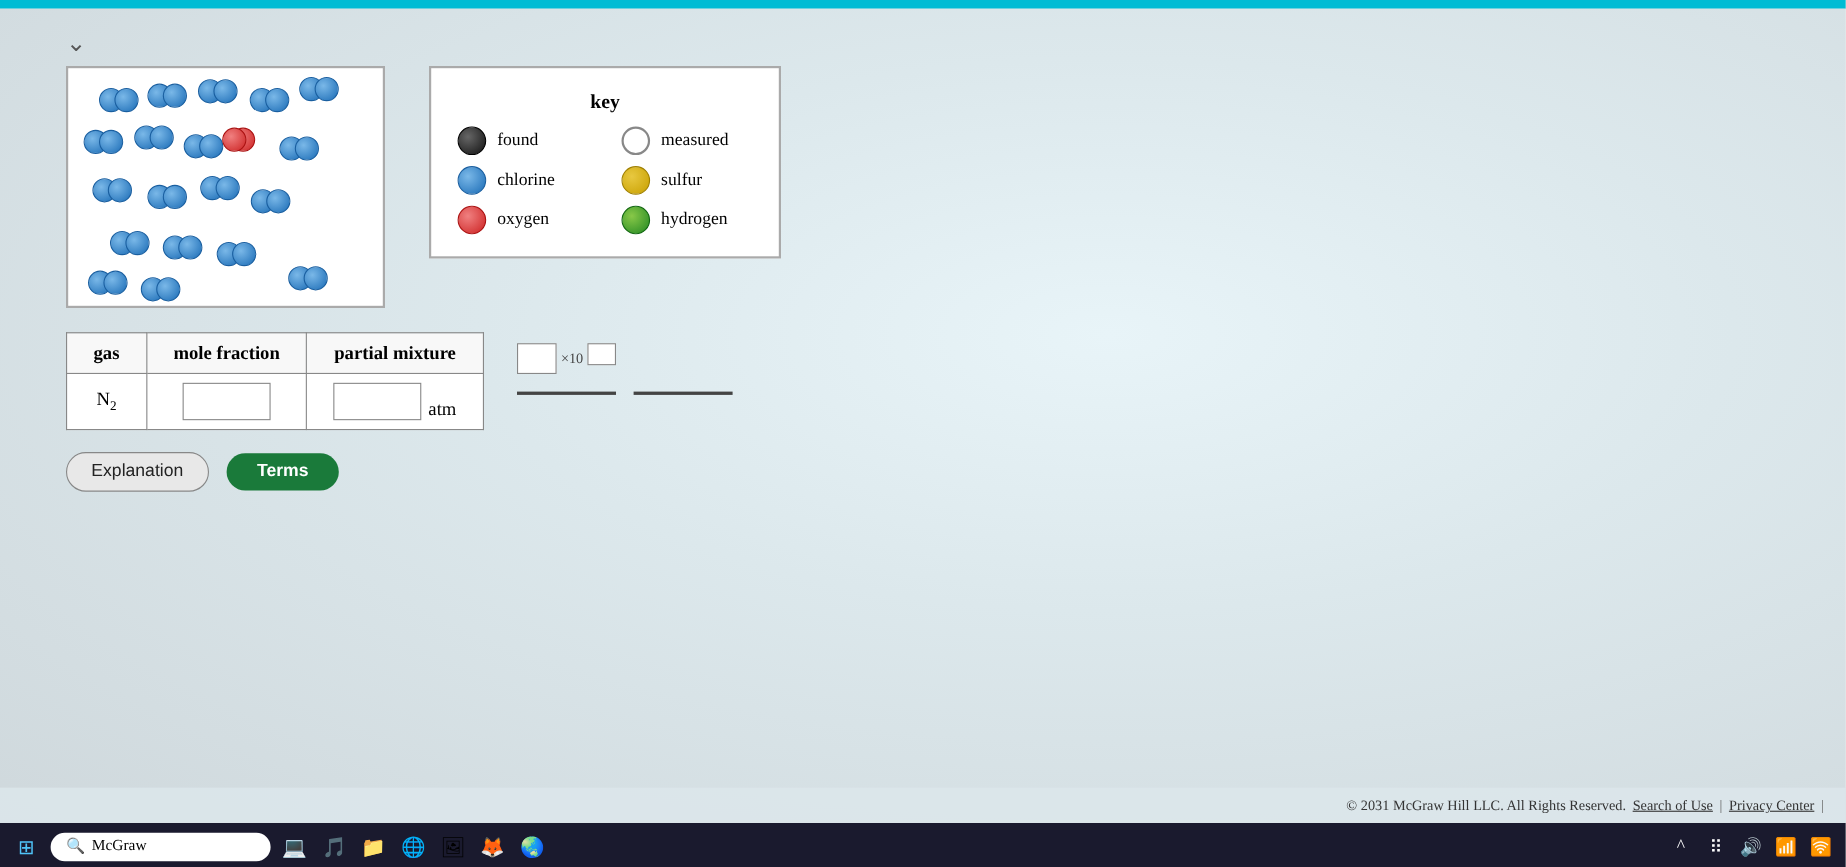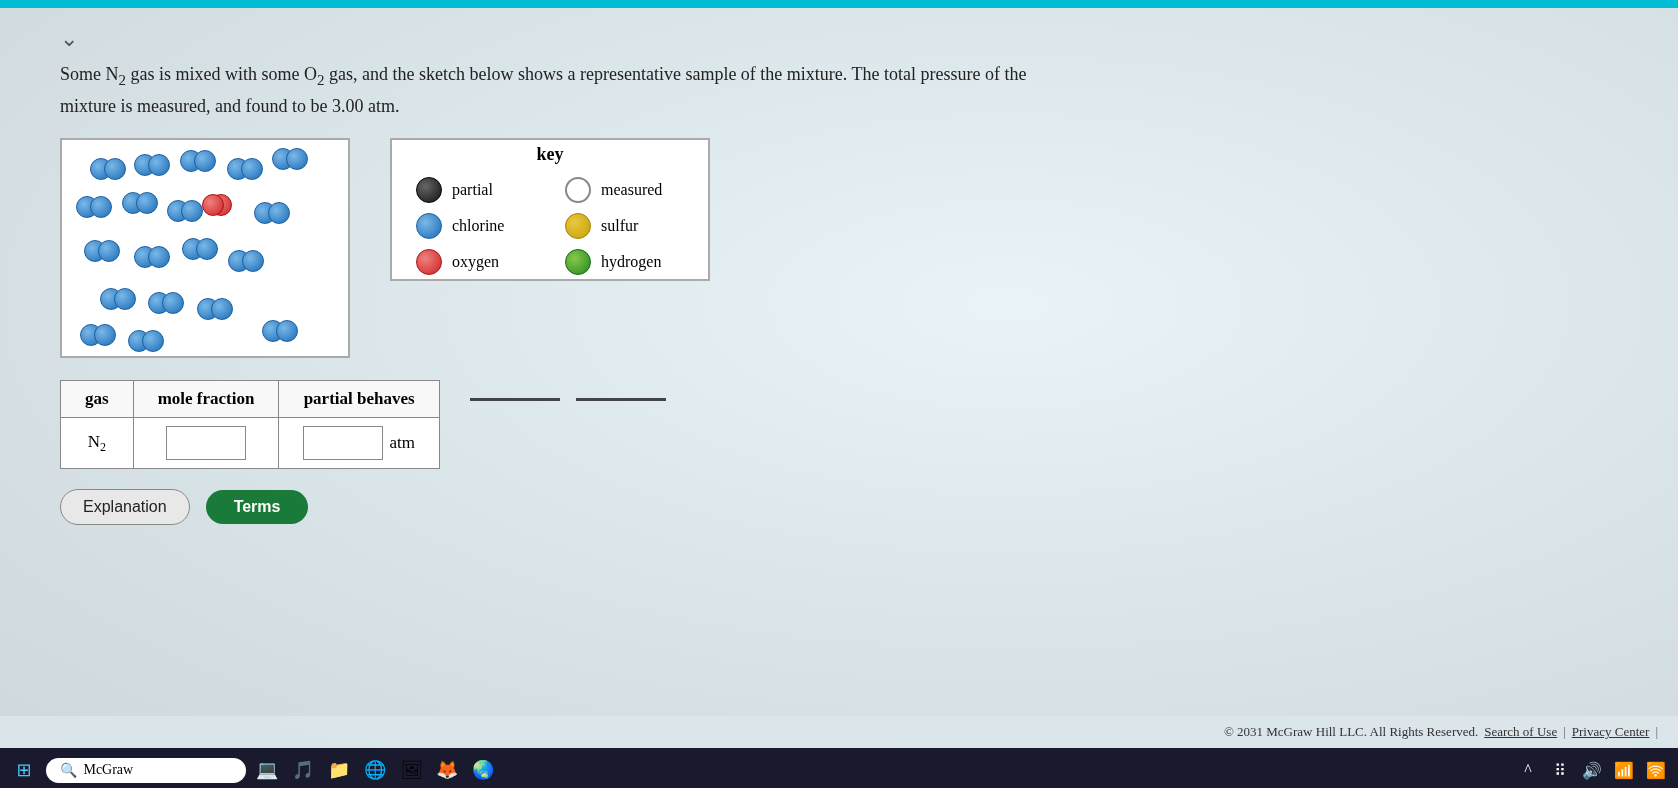--- a/index.html
+++ b/index.html
@@ -87,21 +87,21 @@
       display: flex;
     }
     .mol-pair .mol-nitrogen {
       position: relative;
     }
 
     
     .key-box {
       border: 2px solid #aaa;
       background: white;
-      padding: 4px 24px;
+      padding: 20px 24px;
       min-width: 320px;
     }
     .key-title {
       text-align: center;
       font-weight: bold;
       font-size: 18px;
       margin-bottom: 12px;
     }
     .key-grid {
       display: grid;
@@ -185,21 +185,21 @@
       border: 1.5px solid #888;
       width: 80px;
       height: 34px;
       font-size: 15px;
       text-align: center;
       background: white;
       outline: none;
     }
     .partial-pressure-cell {
       display: flex;
-      align-items: center;
+      align-items: flex-end;
       gap: 6px;
       justify-content: center;
     }
 
     
     .button-row {
       display: flex;
       align-items: center;
       gap: 16px;
       margin-top: 10px;
@@ -302,24 +302,20 @@
 <body>
 
 <div class="top-bar"></div>
 
 <div class="main-content">
 
   <div class="chevron-row">
     <span class="chevron-icon">⌄</span>
   </div>
 
-  <div class="question-text">
-    Some N<sub>2</sub> gas is mixed with some O<sub>2</sub> gas, and the sketch below shows a representative sample of the mixture. The total pressure of the<br>
-    mixture is measured, and found to be 3.00 atm.
-  </div>
 
   <div class="diagram-section">
 
     <div class="molecule-box">
 
       <div class="mol-pair" style="left:28px;top:18px;">
           <div class="mol-nitrogen molecule" style="width:22px;height:22px;"></div>
           <div class="mol-nitrogen molecule" style="width:22px;height:22px;margin-left:-8px;"></div>
         </div>
       <div class="mol-pair" style="left:72px;top:14px;">
@@ -403,21 +399,21 @@
           <div class="mol-nitrogen molecule" style="width:22px;height:22px;"></div>
           <div class="mol-nitrogen molecule" style="width:22px;height:22px;margin-left:-8px;"></div>
         </div>
     </div>
 
     <div class="key-box">
       <div class="key-title">key</div>
       <div class="key-grid">
         <div class="key-item">
           <div class="key-dot dot-carbon"></div>
-          <span>partial</span>
+          <span>found</span>
         </div>
         <div class="key-item">
           <div class="key-dot dot-hydrogen"></div>
           <span>measured</span>
         </div>
         <div class="key-item">
           <div class="key-dot dot-nitrogen"></div>
           <span>chlorine</span>
         </div>
         <div class="key-item">
@@ -441,41 +437,46 @@
     <table class="data-table">
       <thead>
         <tr>
           <th>
             <span>gas</span>
           </th>
           <th>
             <span>mole fraction</span>
           </th>
           <th>
-            <span>partial behaves</span>
+            <span>partial mixture</span>
           </th>
         </tr>
       </thead>
       <tbody>
         <tr>
           <td>N<sub>2</sub></td>
           <td>
             <input type="text" class="table-input" value="" style="">
           </td>
           <td>
             <div class="partial-pressure-cell">
               <input type="text" class="table-input" value="" style="">
               <span>atm</span>
             </div>
           </td>
         </tr>
       </tbody>
     </table>
 
     <div style="display:flex;flex-direction:column;gap:8px;margin-top:10px;">
+      <div style="display:flex;align-items:flex-start;gap:4px;">
+        <div style="border:1.5px solid #888;width:36px;height:28px;background:white;"></div>
+        <span style="font-size:13px;color:#444;align-self:center;">×10</span>
+        <div style="border:1.5px solid #888;width:26px;height:20px;background:white;margin-top:0px;align-self:flex-start;"></div>
+      </div>
       <div style="display:flex;gap:16px;margin-top:8px;">
         <div style="width:90px;height:3px;background:#444;"></div>
         <div style="width:90px;height:3px;background:#444;"></div>
       </div>
     </div>
   </div>
 
   <div class="button-row">
     <button class="btn-explanation">Explanation</button>
     <button class="btn-check">Terms</button>

